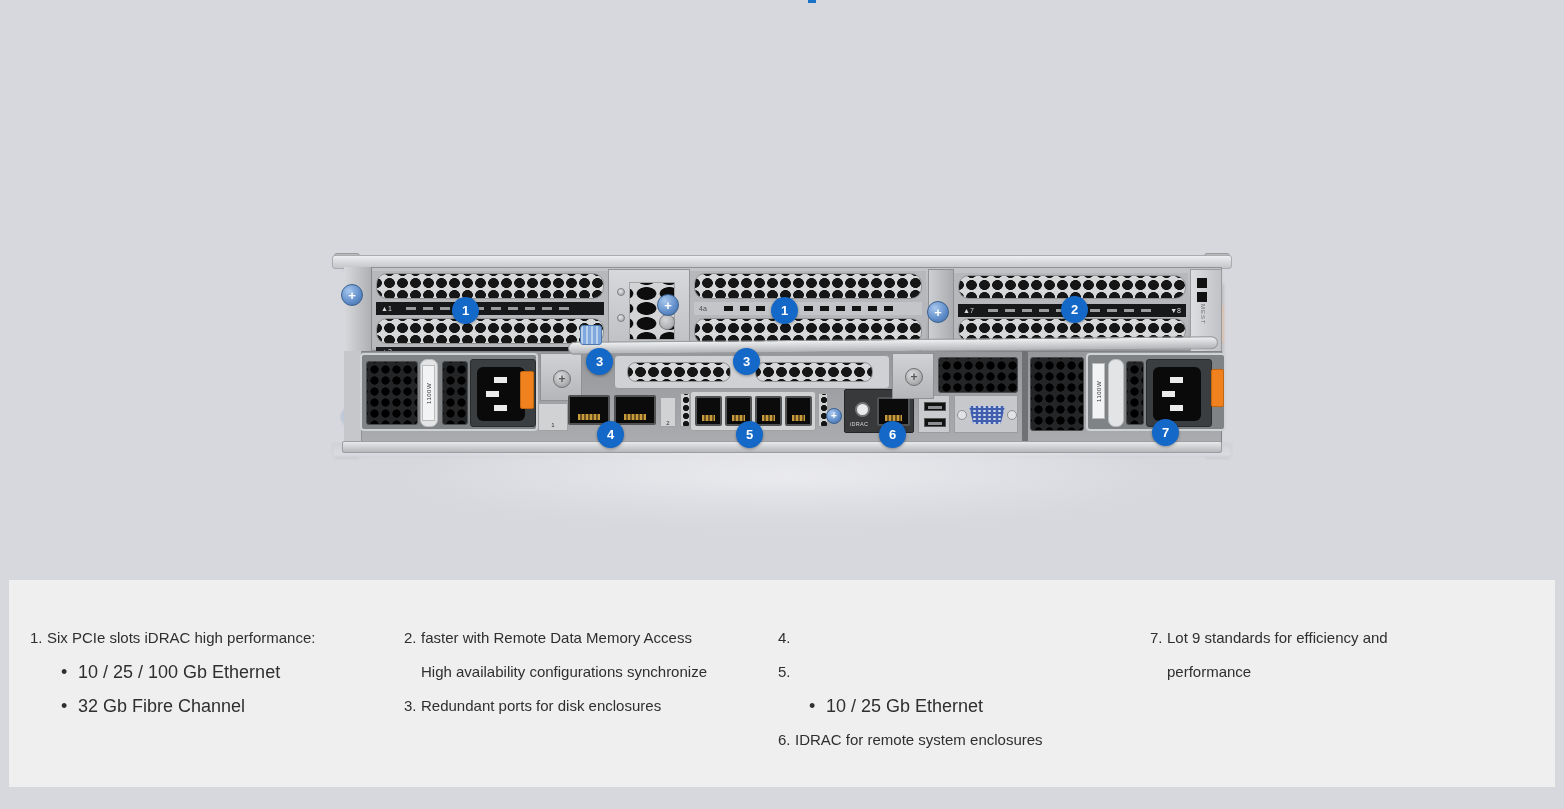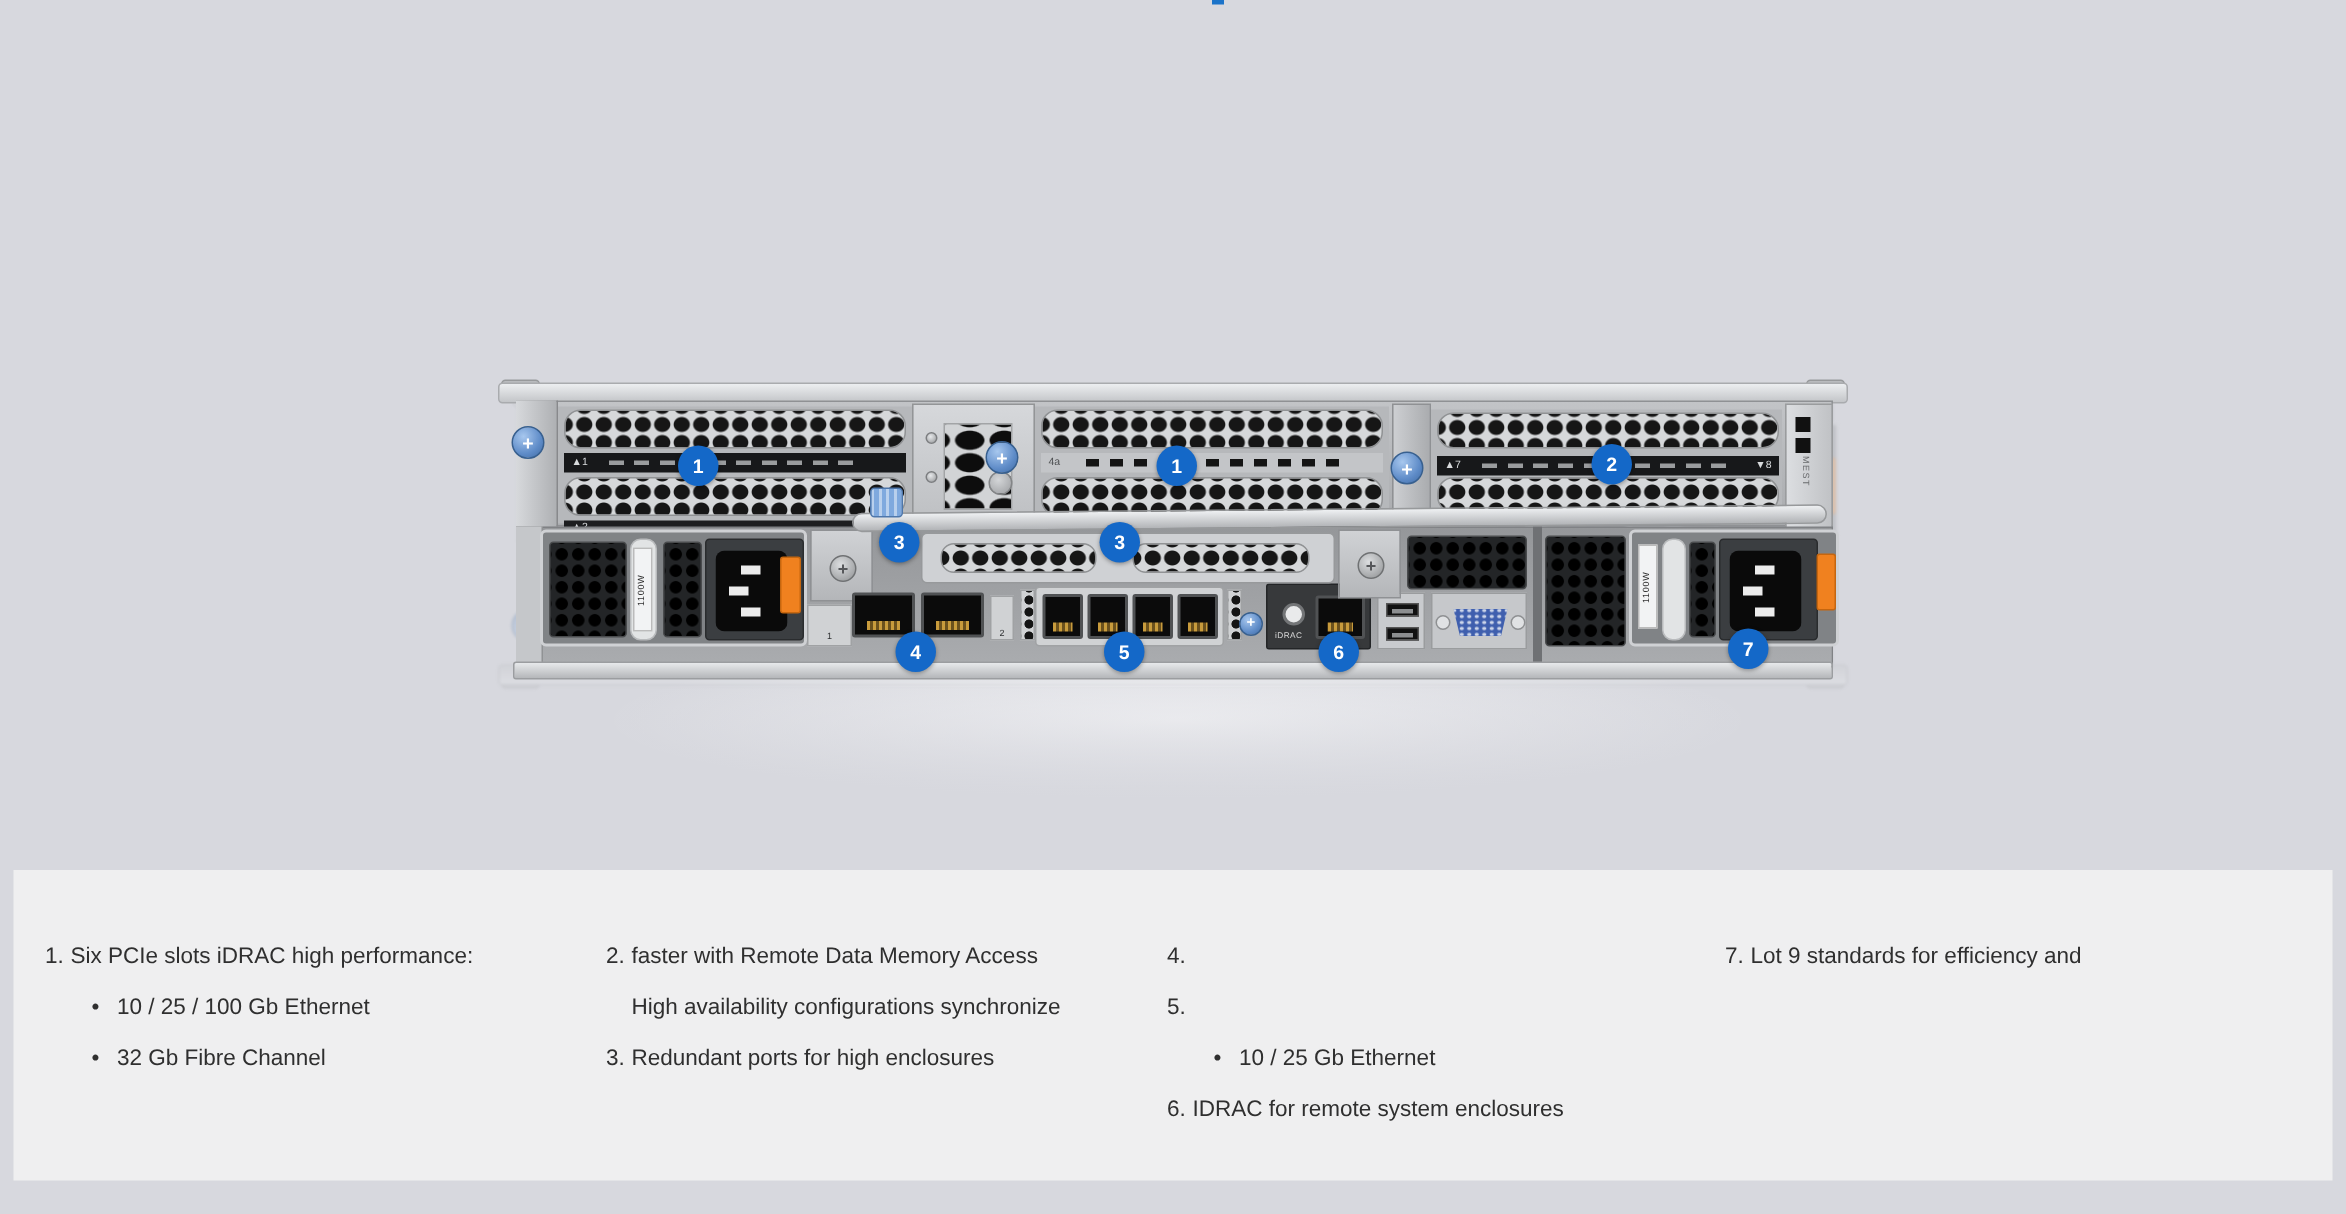--- a/index.html
+++ b/index.html
@@ -135,21 +135,21 @@
   .callout{width:27px;height:27px;border-radius:50%;background:#1468c8;color:#fff;
     font-size:13px;font-weight:700;display:flex;align-items:center;justify-content:center;
     z-index:40;box-shadow:0 1px 3px rgba(0,0,0,.35);}
 
   
   .legend{left:9px;top:580px;width:1546px;height:207px;background:#efeff0;z-index:10;}
   .legend-grid{display:grid;grid-template-columns:374px 374px 372px auto;padding:41px 0 0 21px;}
   .item{display:flex;font-size:15px;line-height:34px;color:#2f2f2f;}
   .inum{width:17px;flex:none;}
   .iline{display:block;}
-  .bullet{display:flex;padding-left:31px;font-size:15px;line-height:34px;color:#2f2f2f;}
+  .bullet{display:flex;padding-left:31px;font-size:18px;line-height:34px;color:#2f2f2f;}
   .bullet::before{content:"\2022";width:17px;flex:none;}
 </style>
 </head>
 <body>
 
 <div class="abs top-tick"></div>
 
 <div class="abs floor-glow"></div>
 <div class="abs refl-fade"></div>
 
@@ -472,21 +472,21 @@
       <div class="item">
         <span class="inum">2.</span>
         <span class="ilines">
           <span class="iline">faster with Remote Data Memory Access</span>
           <span class="iline">High availability configurations synchronize</span>
         </span>
       </div>
       <div class="item">
         <span class="inum">3.</span>
         <span class="ilines">
-          <span class="iline">Redundant ports for high enclosures</span>
+          <span class="iline">Redundant ports for disk enclosures</span>
         </span>
       </div>
     </div>
 
     <div class="col">
       <div class="item">
         <span class="inum">4.</span>
       </div>
       <div class="item">
         <span class="inum">5.</span>
@@ -500,18 +500,19 @@
           <span class="iline">IDRAC for remote system enclosures</span>
         </span>
       </div>
     </div>
 
     <div class="col">
       <div class="item">
         <span class="inum">7.</span>
         <span class="ilines">
           <span class="iline">Lot 9 standards for efficiency and</span>
+          <span class="iline">performance</span>
         </span>
       </div>
     </div>
 
   </div>
 </div>
 
 </body></html>

